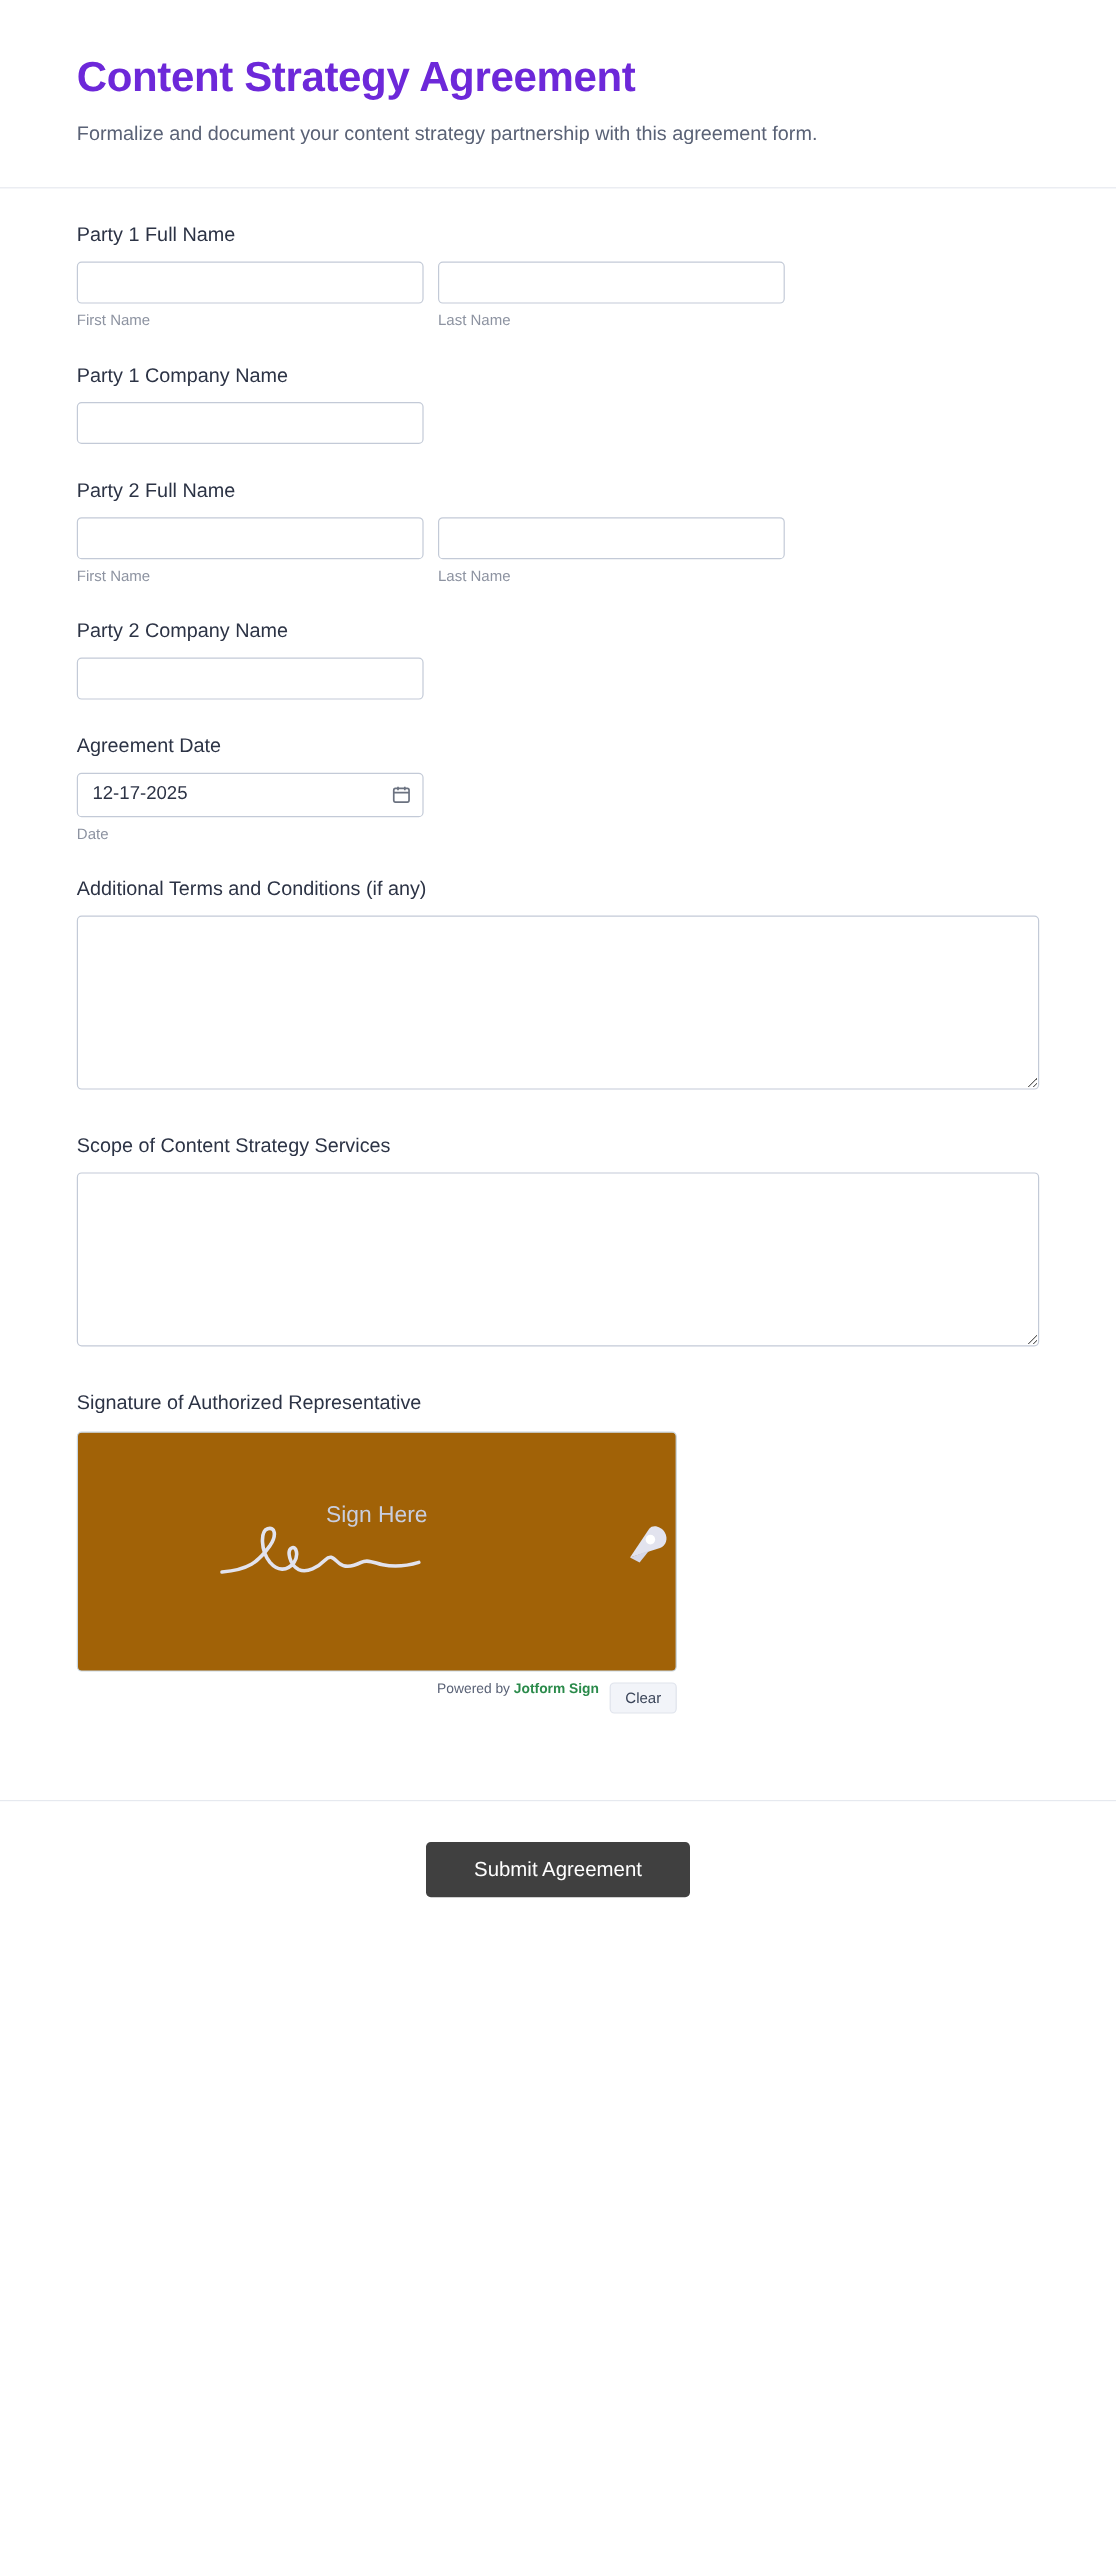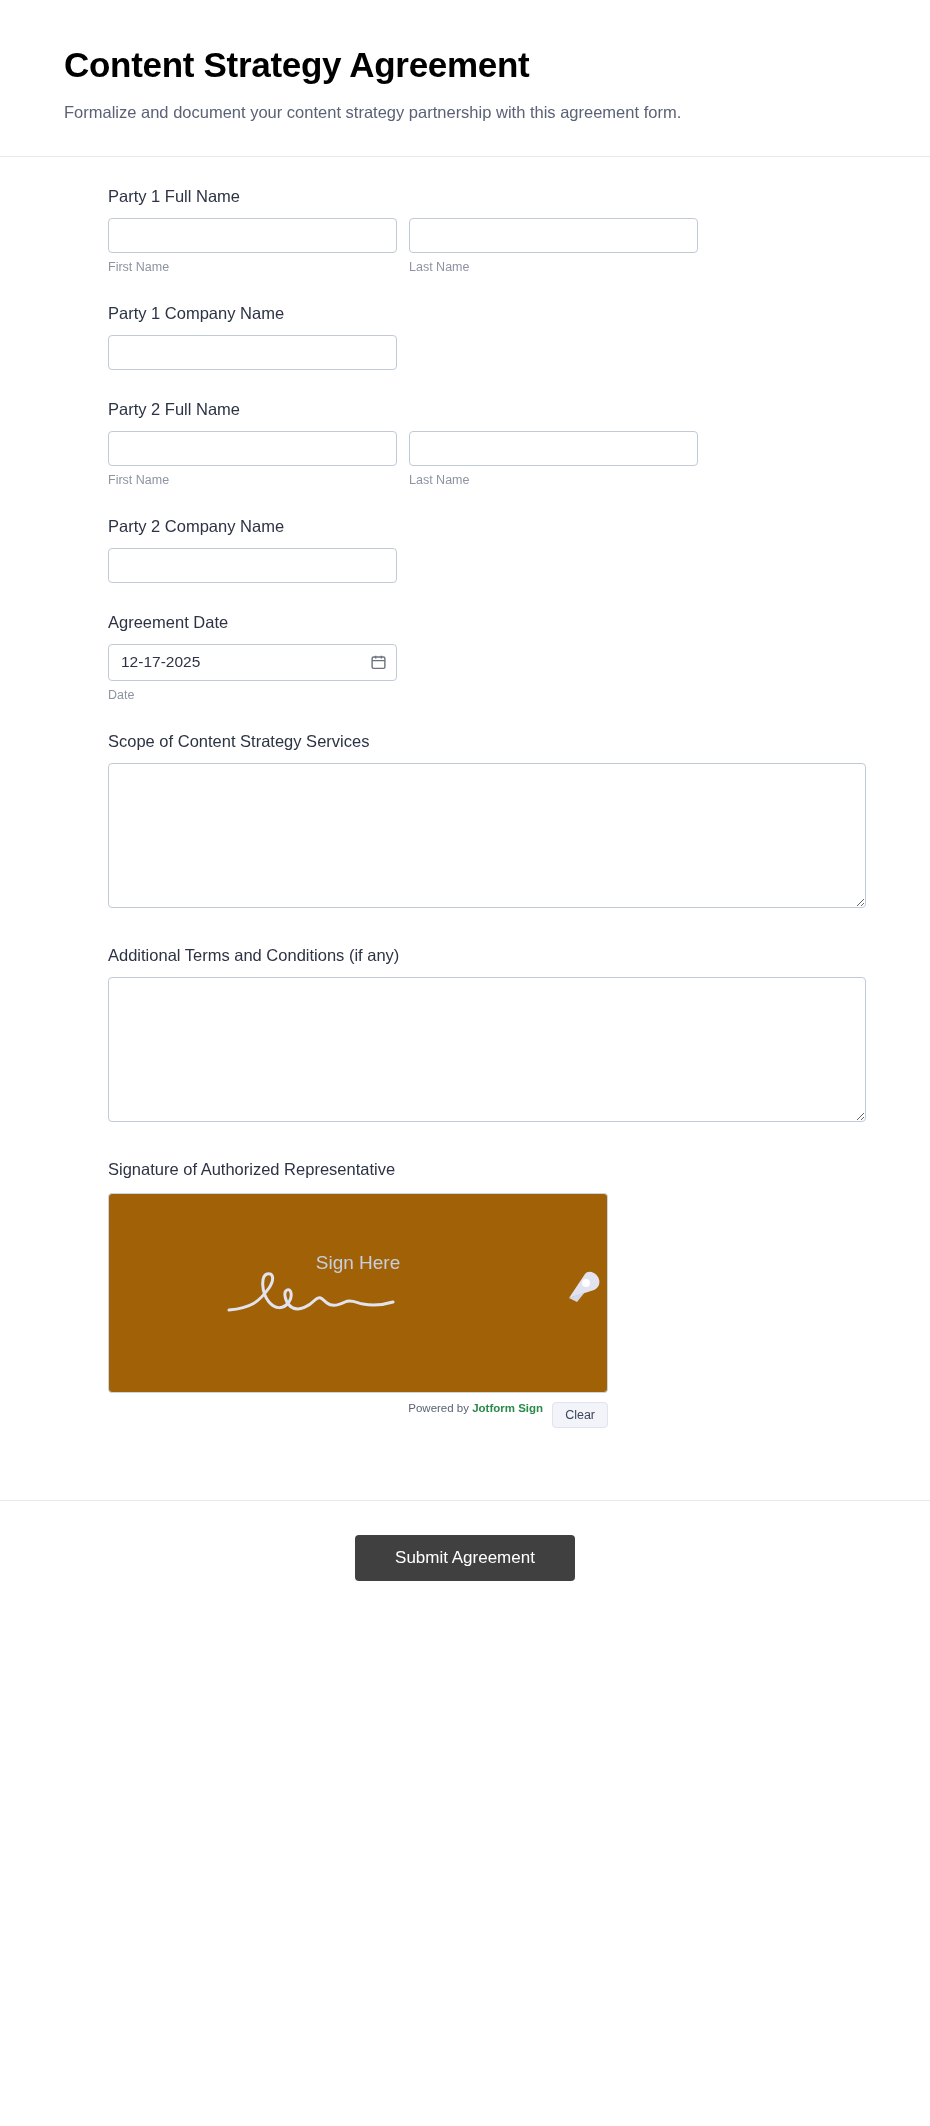--- a/index.html
+++ b/index.html
@@ -18,36 +18,35 @@
   }
   
   .form-header {
     padding: 44px 64px 30px 64px;
     border-bottom: 1px solid #e6e9ef;
   }
   .form-title {
     font-size: 35px;
     line-height: 1.2;
     font-weight: bold;
-    color: #000000;
+    color: #6d28d9;
     margin: 0 0 14px 0;
     letter-spacing: -0.3px;
   }
   .form-subtitle {
     font-size: 16.5px;
     line-height: 1.55;
     color: #5a6276;
     margin: 0;
     max-width: 760px;
     font-weight: normal;
   }
   
   .form-body {
     padding: 30px 64px 10px 64px;
-    margin-left: 44px;
   }
   .field-block {
     margin-bottom: 30px;
   }
   .field-label {
     font-size: 16.5px;
     color: #2c3345;
     margin-bottom: 12px;
     display: block;
     font-weight: normal;
@@ -259,26 +258,26 @@
             <line x1="3" y1="10" x2="21" y2="10"></line>
             <line x1="8" y1="3" x2="8" y2="7"></line>
             <line x1="16" y1="3" x2="16" y2="7"></line>
           </svg>
         </span>
       </div>
       <span class="sublabel">Date</span>
     </div>
 
     <div class="textarea-block">
+      <span class="field-label">Additional Terms and Conditions (if any)</span>
+      <textarea class="textarea" style=""></textarea>
+    </div>
+
+    <div class="textarea-block">
       <span class="field-label">Scope of Content Strategy Services</span>
-      <textarea class="textarea" style=""></textarea>
-    </div>
-
-    <div class="textarea-block">
-      <span class="field-label">Additional Terms and Conditions (if any)</span>
       <textarea class="textarea" style=""></textarea>
     </div>
 
     <div class="field-block">
       <span class="field-label sig-label">Signature of Authorized Representative</span>
       <div class="sig-pad">
         <div class="sign-here-text">Sign Here</div>
         <div class="sig-inner">
           <svg class="sig-svg" width="230" height="70" viewBox="0 0 230 70" fill="none">
             <path d="M8 52 C 30 50, 38 44, 48 30 C 54 21, 52 14, 46 16 C 40 18, 40 34, 48 44 C 54 51, 62 52, 68 44 C 72 38, 70 30, 66 32 C 62 34, 64 46, 72 50 C 79 53, 88 48, 94 42 C 99 37, 101 41, 106 45 C 111 49, 118 47, 124 44 C 130 41, 136 45, 142 46 C 152 48, 162 47, 172 44" stroke="#e2e3ee" stroke-width="3" stroke-linecap="round" fill="none"></path>

